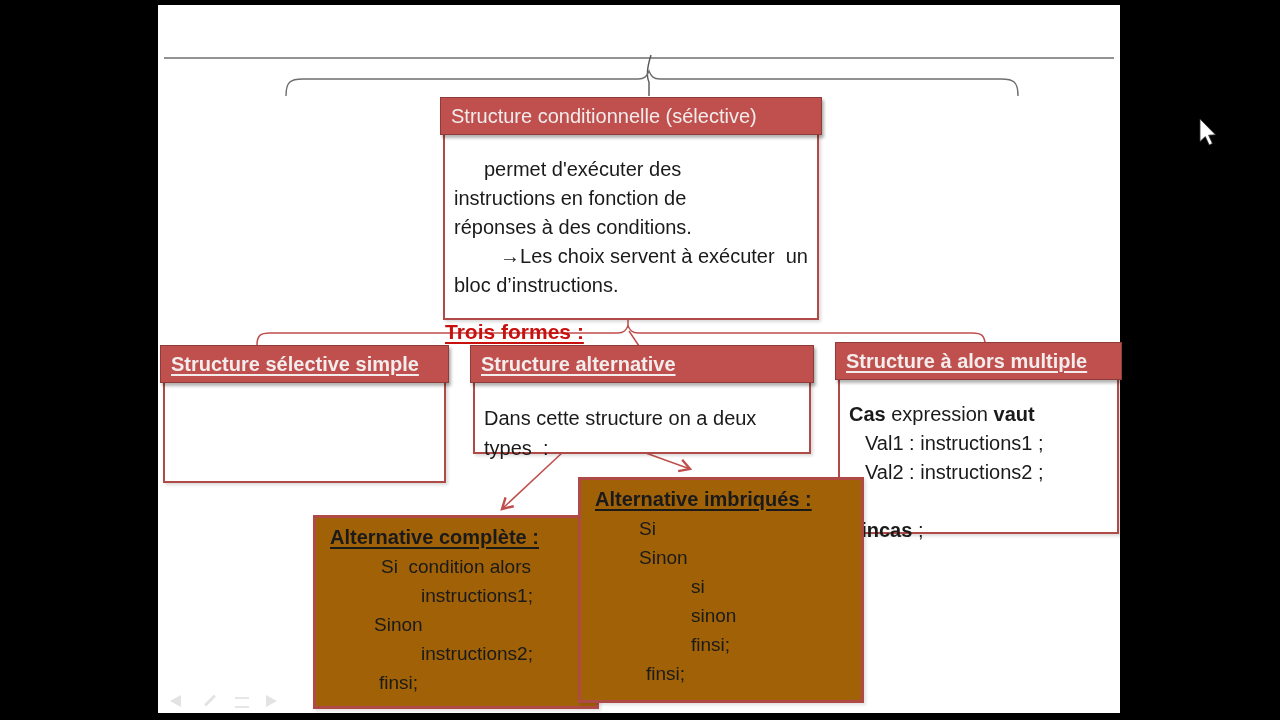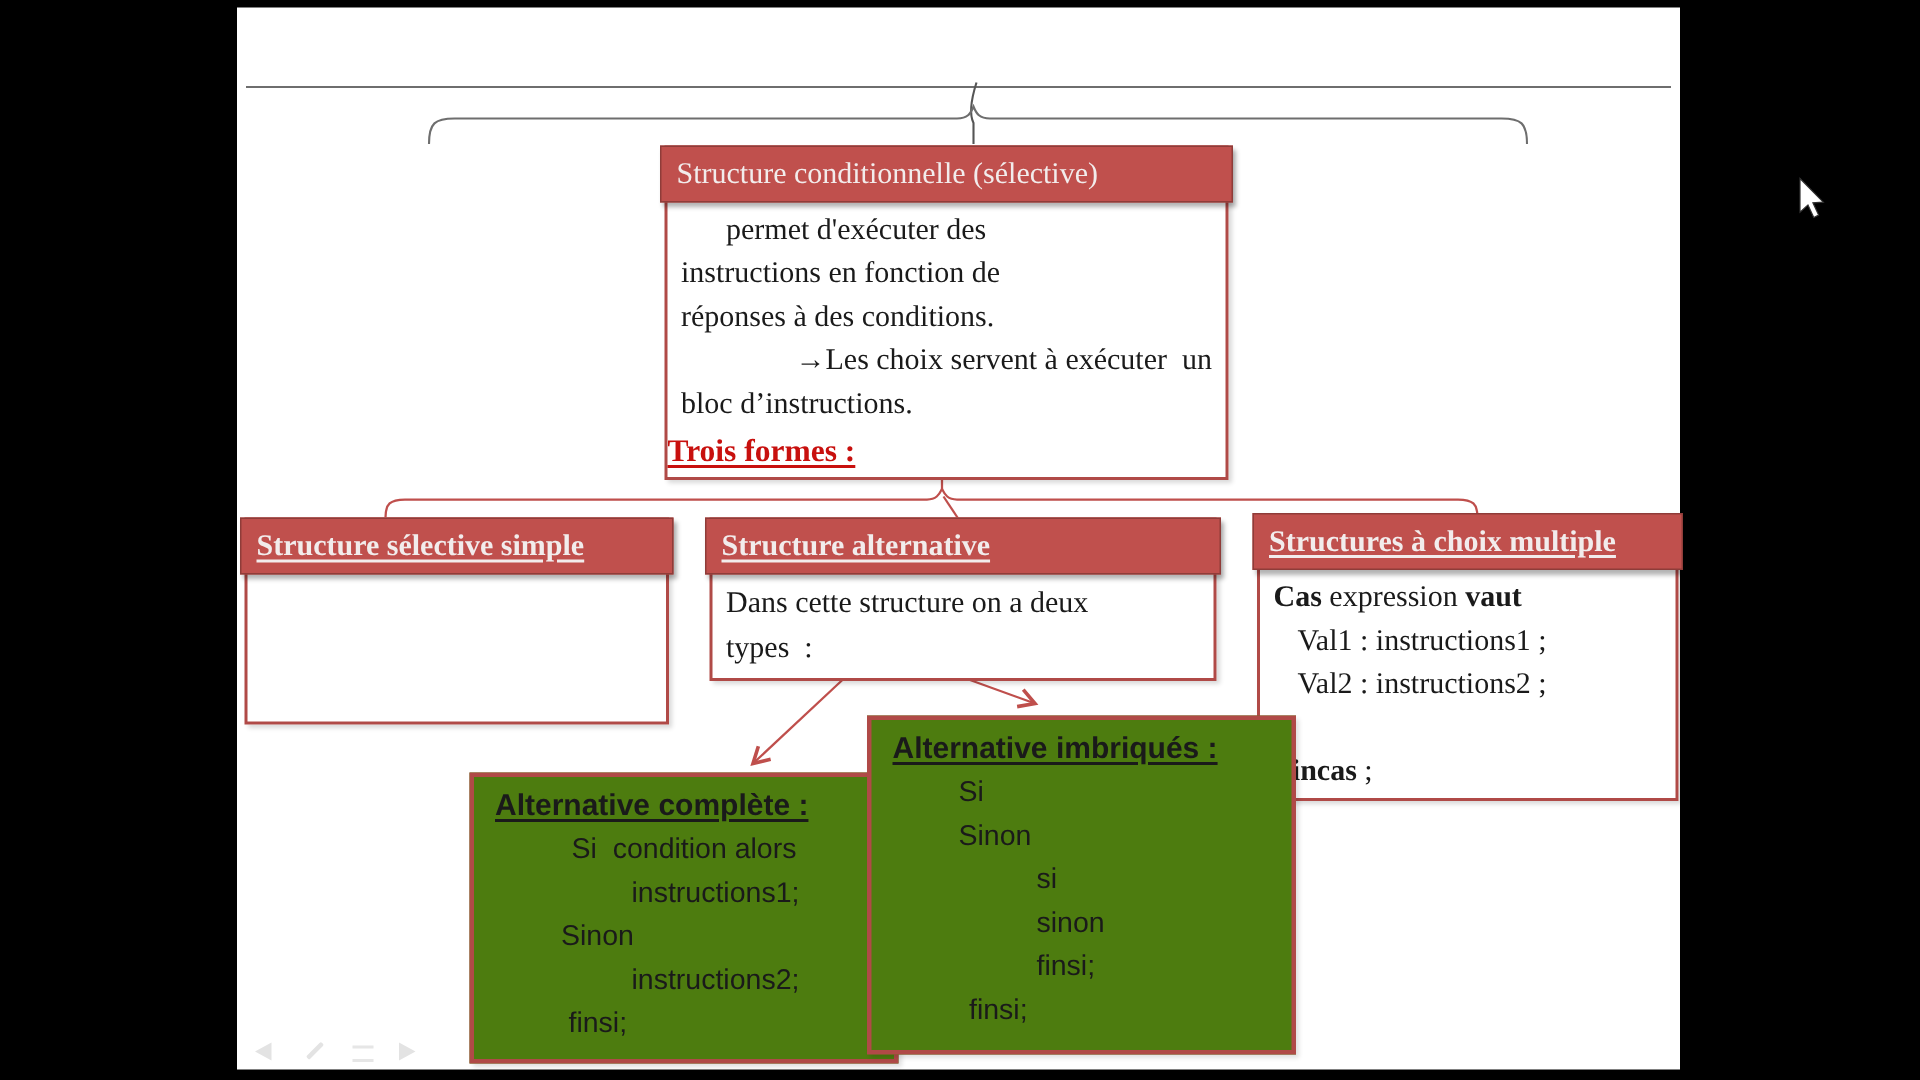--- a/index.html
+++ b/index.html
@@ -4,30 +4,30 @@
 <style>
   html,body{margin:0;padding:0;background:#000;}
   #stage{position:relative;width:1280px;height:720px;background:var(--letterbox,#000);overflow:hidden;
          font-family:"Liberation Sans","DejaVu Sans",sans-serif;}
   #slide{position:absolute;left:158px;top:5px;width:962px;height:708px;background:var(--slide-bg,#fff);}
   #title{position:absolute;left:418px;top:6px;width:444px;text-align:center;
          font-size:36px;font-weight:bold;color:var(--title-red,#e01414);
          text-decoration:underline;text-decoration-thickness:3px;text-underline-offset:5px;
          white-space:pre;}
   .box{position:absolute;border:2px solid var(--border-red,#b04a47);background:#fff;
-       box-shadow:2px 2px 3px rgba(0,0,0,0.15);font-family:Liberation Serif, serif;}
+       box-shadow:2px 2px 3px rgba(0,0,0,0.15);}
   .hdr{position:relative;margin:-2px -5px 0;background:var(--accent-red,#c0504d);
        border:1px solid #8f3c39;box-shadow:2px 3px 3px rgba(0,0,0,0.3);
        color:#f2ecec;font-size:20px;padding:5px 10px;line-height:26px;white-space:pre;}
   .hdr .bu{font-weight:bold;text-decoration:underline;text-underline-offset:3px;}
-  .bdy{padding:4px 9px;font-size:20px;line-height:29px;color:var(--body-text,#1a1a1a);}
+  .bdy{padding:20px 9px;font-size:20px;line-height:29px;color:var(--body-text,#1a1a1a);}
   .tline{white-space:pre;}
   .footnote{text-align:left;font-size:21px;font-weight:bold;color:var(--text-red,#c8100e);
             text-decoration:underline;text-underline-offset:3px;white-space:pre;}
-  .plainbox{position:absolute;border:3px solid var(--border-red,#b04a47);background:#4d7c0f;
+  .plainbox{position:absolute;border:3px solid var(--border-red,#b04a47);background:#a16207;
             box-shadow:2px 2px 3px rgba(0,0,0,0.12);padding:4px 14px;color:var(--body-text,#1a1a1a);}
   .plainbox .ttl{font-size:20px;font-weight:bold;text-decoration:underline;text-underline-offset:3px;
                  line-height:30px;white-space:pre;}
   .plainbox .lines{font-size:19px;line-height:29px;}
   #overlay{position:absolute;left:0;top:0;width:1280px;height:720px;pointer-events:none;}
   
   .pictl{position:absolute;width:18px;height:16px;}
   .tri-l{width:0;height:0;border-top:6px solid transparent;border-bottom:6px solid transparent;
          border-right:11px solid #e3e3e3;margin-top:2px;}
   .tri-r{width:0;height:0;border-top:6px solid transparent;border-bottom:6px solid transparent;
@@ -77,21 +77,21 @@
 
   <div class="box" style="left:473px;top:345px;width:334px;height:105px;">
     <div class="hdr"><span class="bu">Structure alternative</span></div>
     <div class="bdy" style="line-height:30px;border-radius:14px;">
         <div class="tline"><span>Dans cette structure on a deux</span></div>
         <div class="tline"><span>types  :</span></div>
       </div>
   </div>
 
   <div class="box" style="left:838px;top:342px;width:277px;height:188px;">
-    <div class="hdr"><span class="bu">Structures à choix multiple</span></div>
+    <div class="hdr"><span class="bu">Structure à alors multiple</span></div>
     <div class="bdy">
         <div class="tline"><span style="font-weight: bold;">Cas </span><span>expression </span><span style="font-weight: bold;">vaut</span></div>
         <div class="tline" style="padding-left: 16px;"><span>Val1 : instructions1 ;</span></div>
         <div class="tline" style="padding-left: 16px;"><span>Val2 : instructions2 ;</span></div>
         <div class="tline"><span>...</span></div>
         <div class="tline"><span style="font-weight: bold;">Fincas </span><span>;</span></div>
       </div>
   </div>
 
   <div class="plainbox" style="left:313px;top:515px;width:252px;height:180px;">

